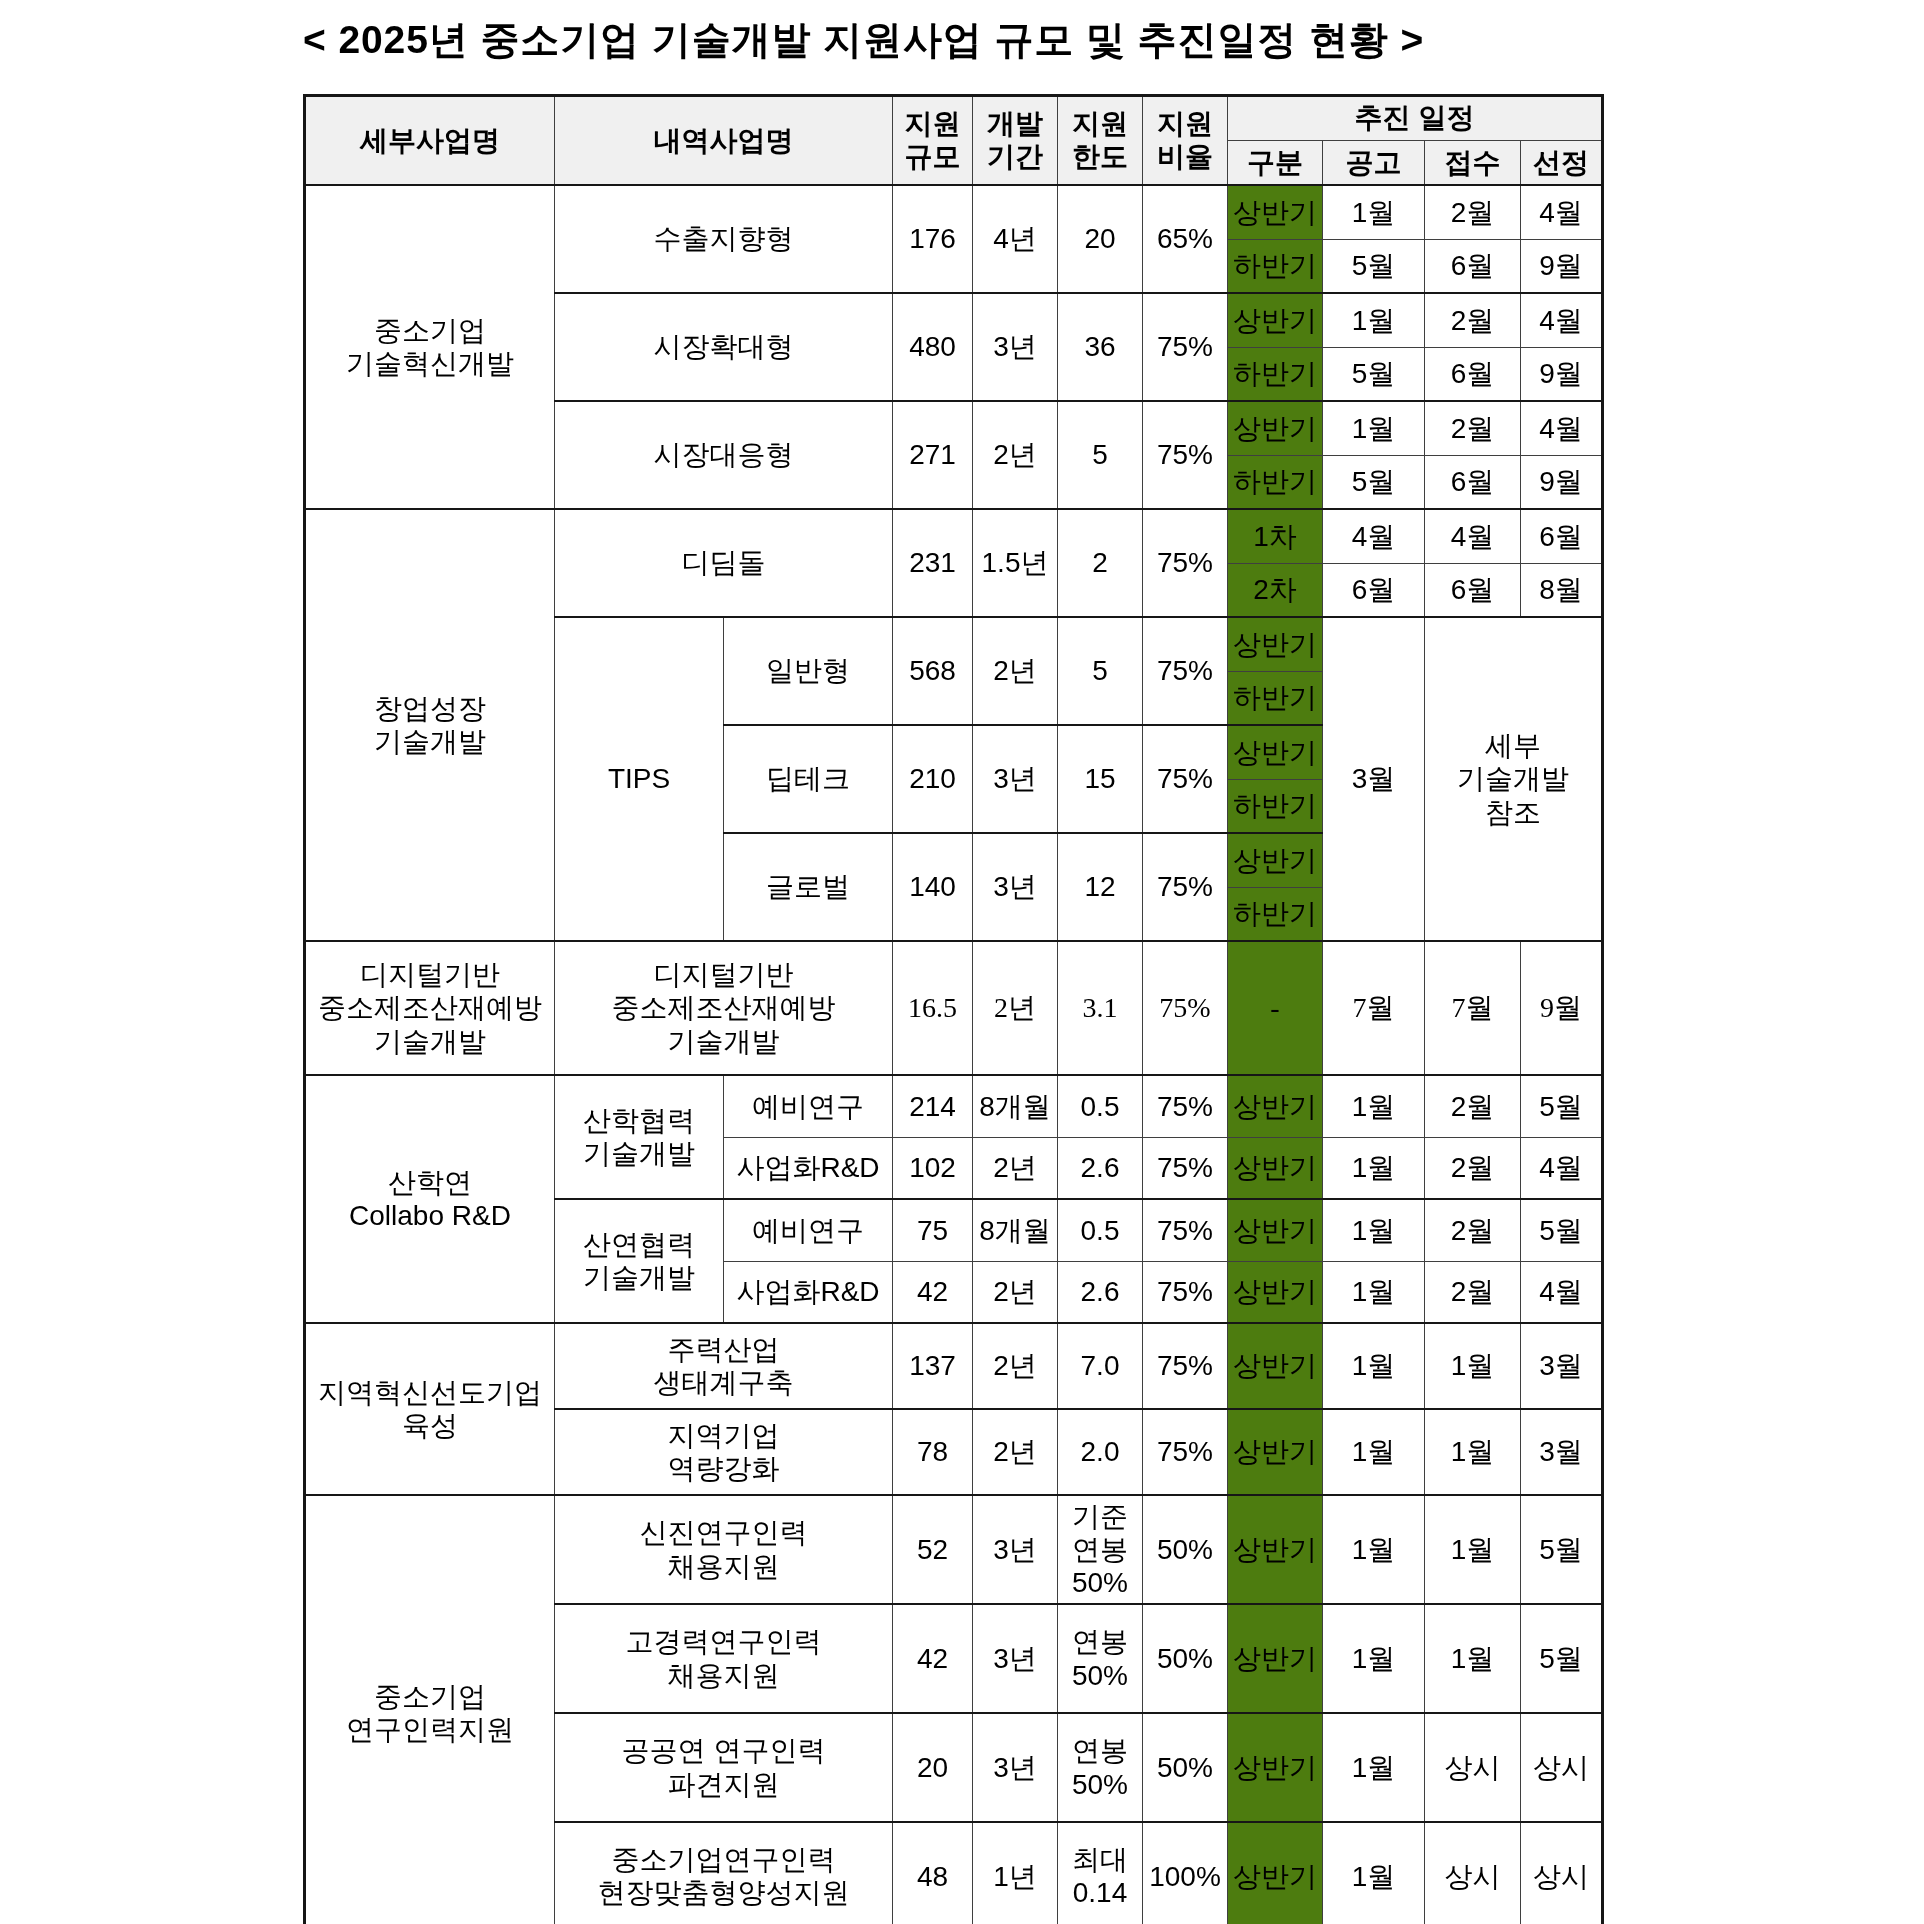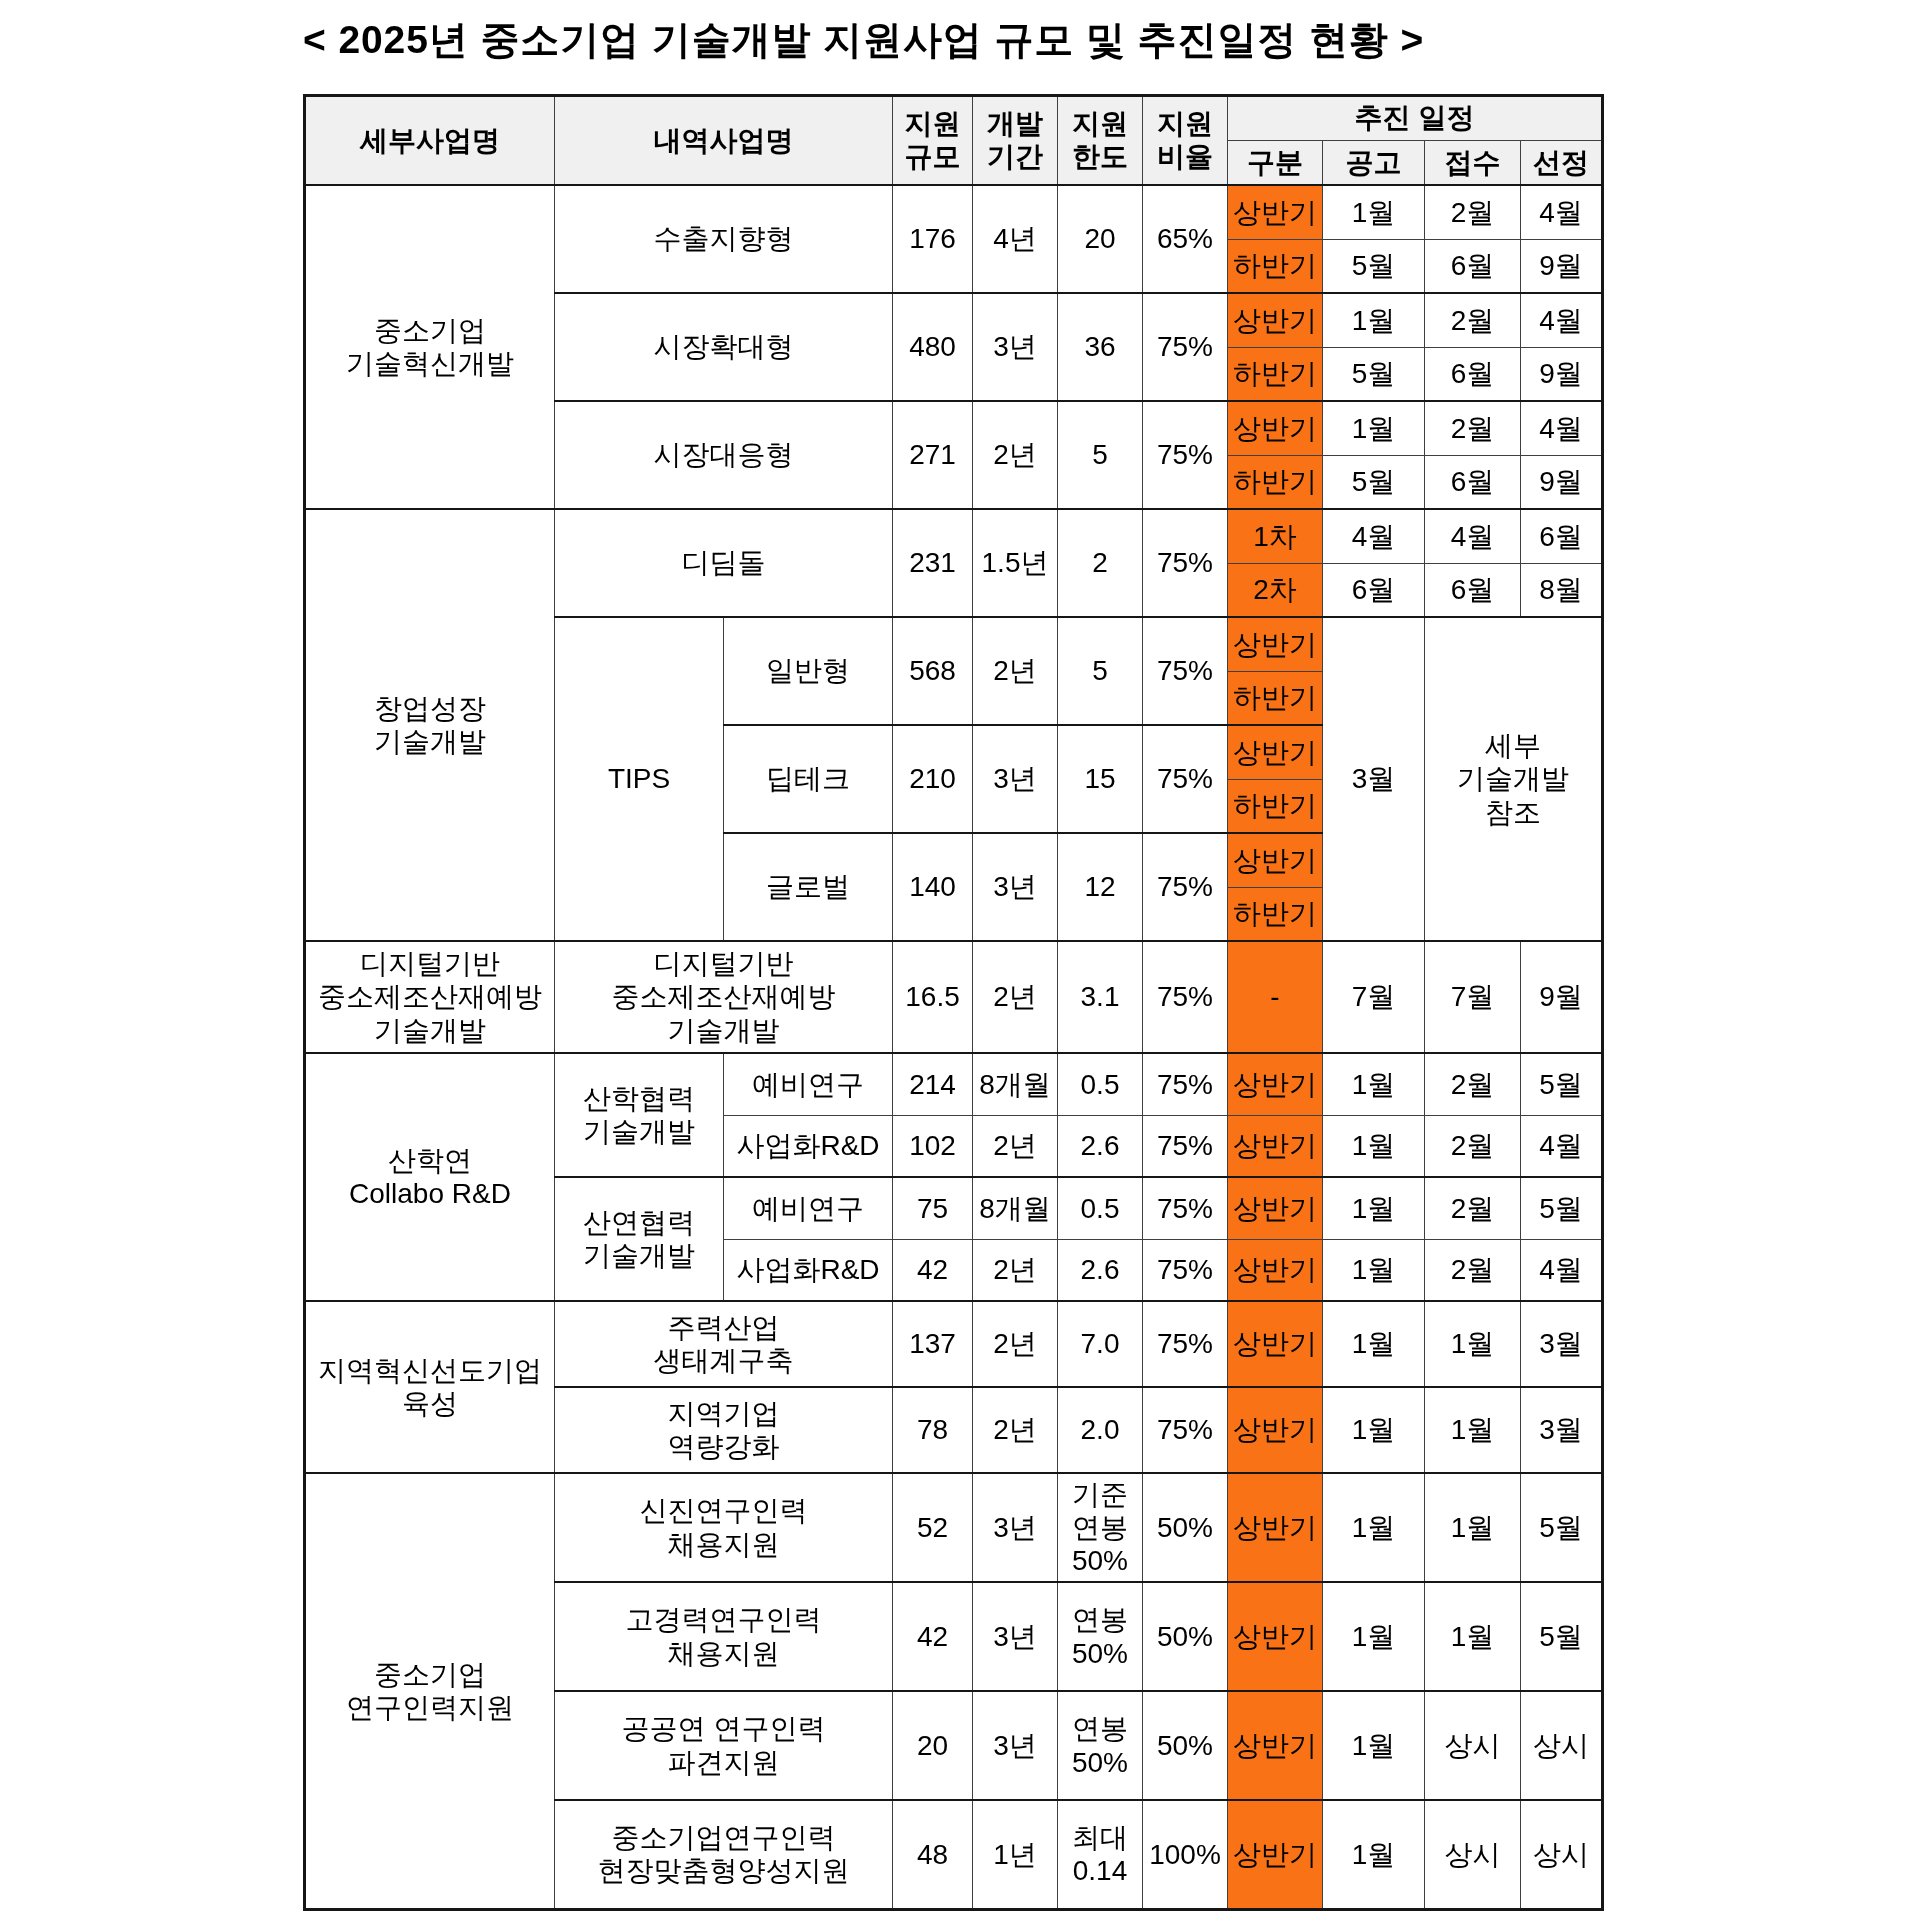--- a/index.html
+++ b/index.html
@@ -27,25 +27,25 @@
     text-align:center;
     vertical-align:middle;
     padding:0;
     font-size:28px;
     line-height:1.18;
     white-space:pre-line;
     overflow:hidden;
   }
   tr.major > td{border-top:2.7px solid #161616;}
   td.hd{background:#f0f0f0;font-weight:bold;font-size:28.5px;}
-  td.phase{background:#f97316;}
+  td.phase{background:#4d7c0f;}
   td.small{font-size:26px;line-height:1.08;}
   tr.h-head{height:45px;}
   tr.h-half{height:54px;}
-  tr.h-dig{height:112px;}
+  tr.h-dig{height:134px;font-family:Liberation Serif, serif;}
   tr.h-g4{height:62px;}
   tr.h-g5{height:86px;}
   tr.h-g6{height:109px;}
 </style>
 </head>
 <body>
 
 <div class="page">
   <div class="title">&lt; 2025년 중소기업 기술개발 지원사업 규모 및 추진일정 현황 &gt;</div>
 

